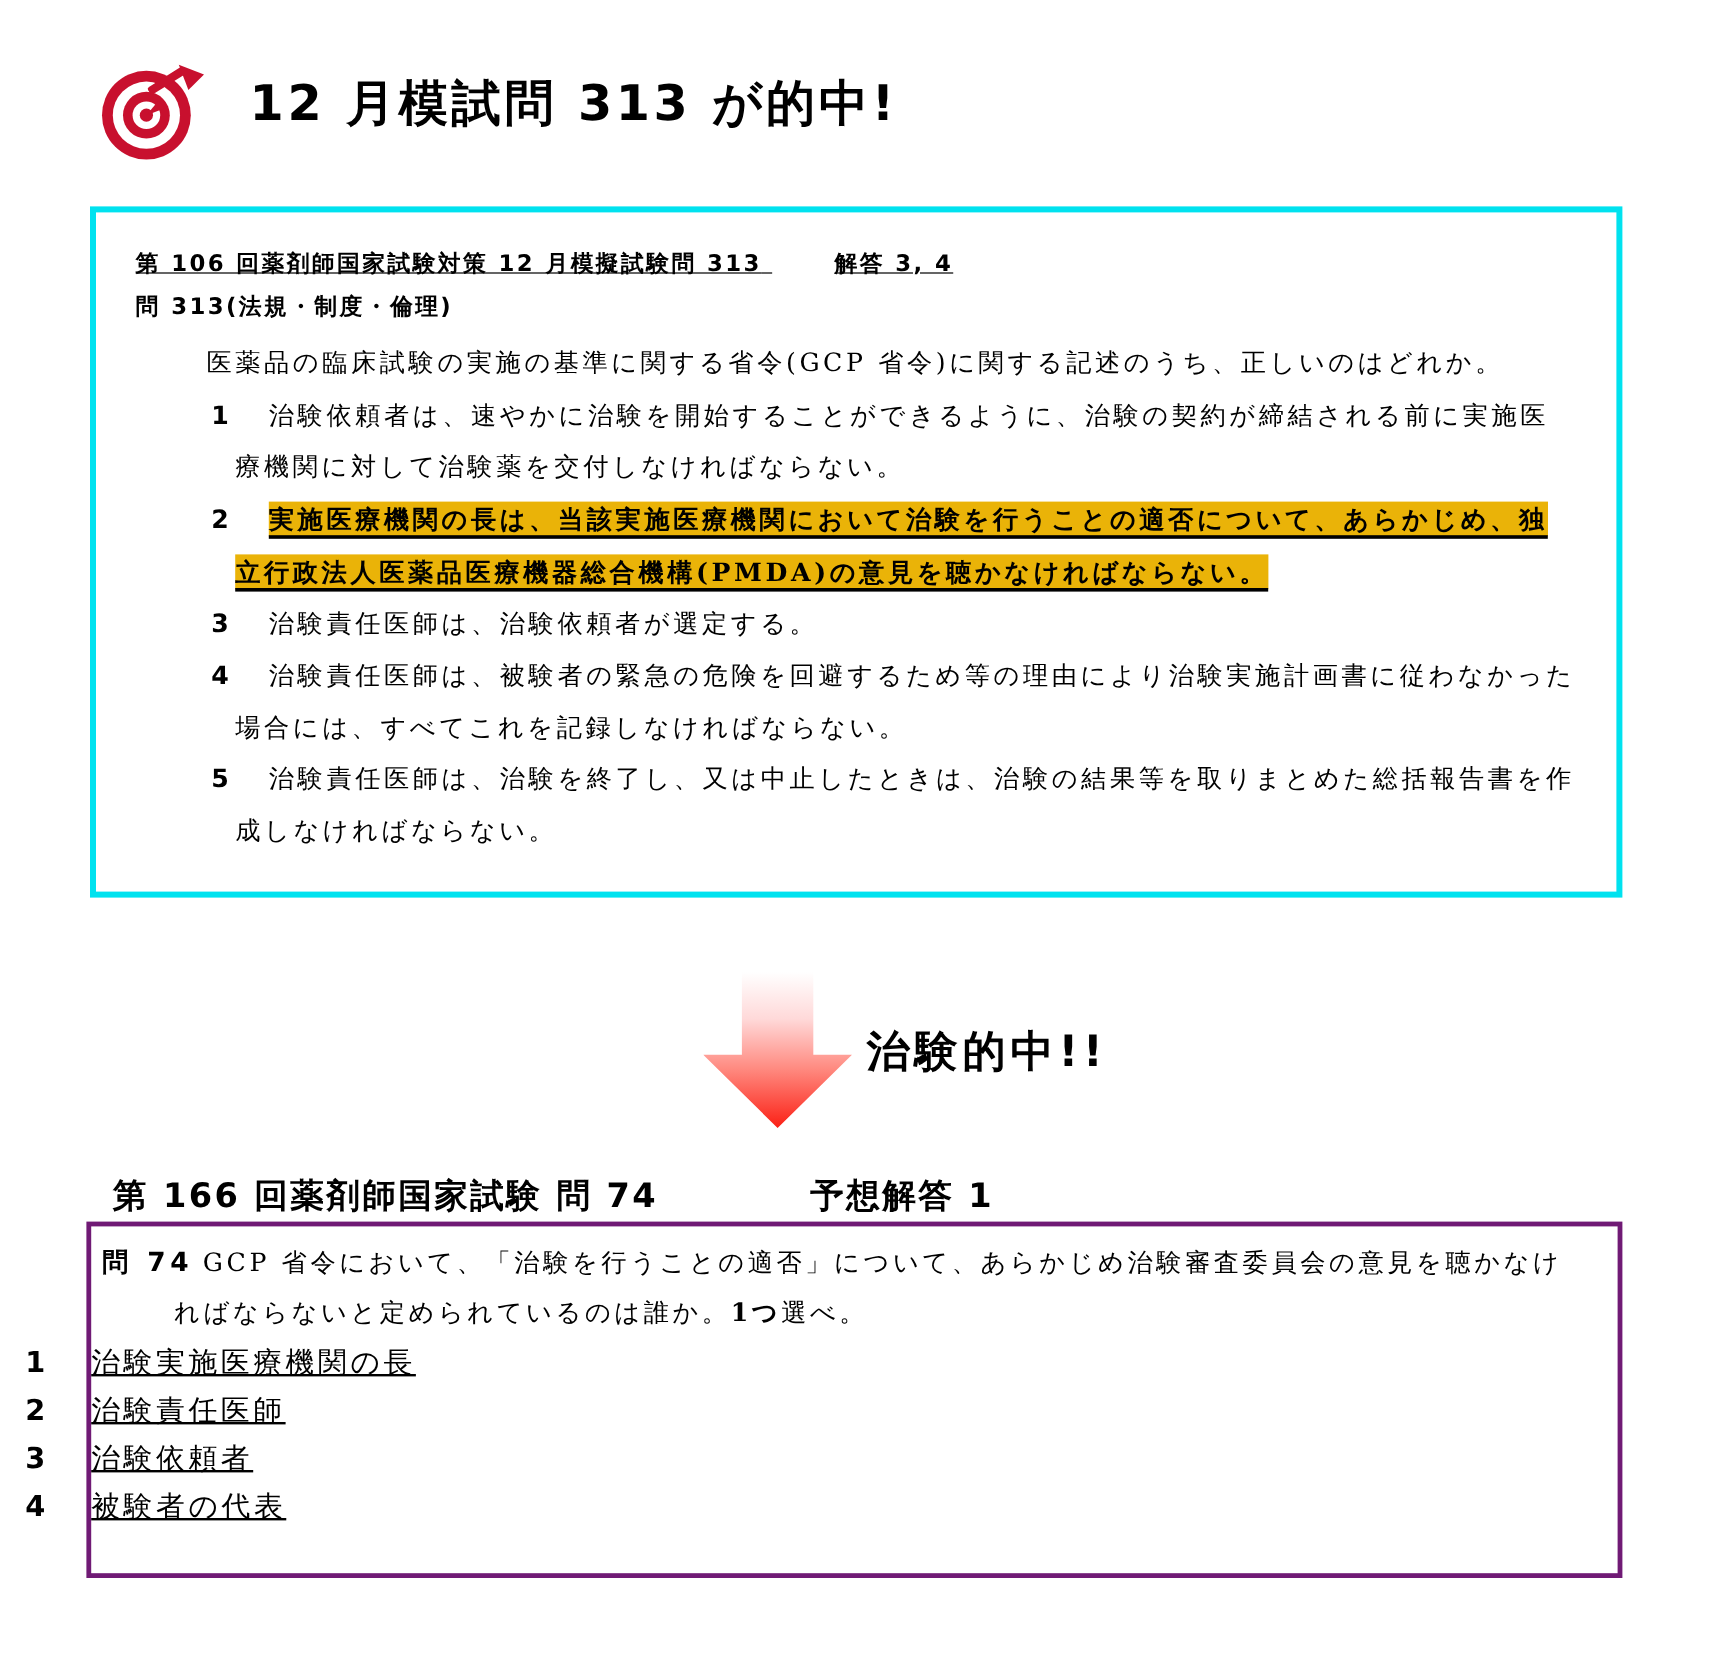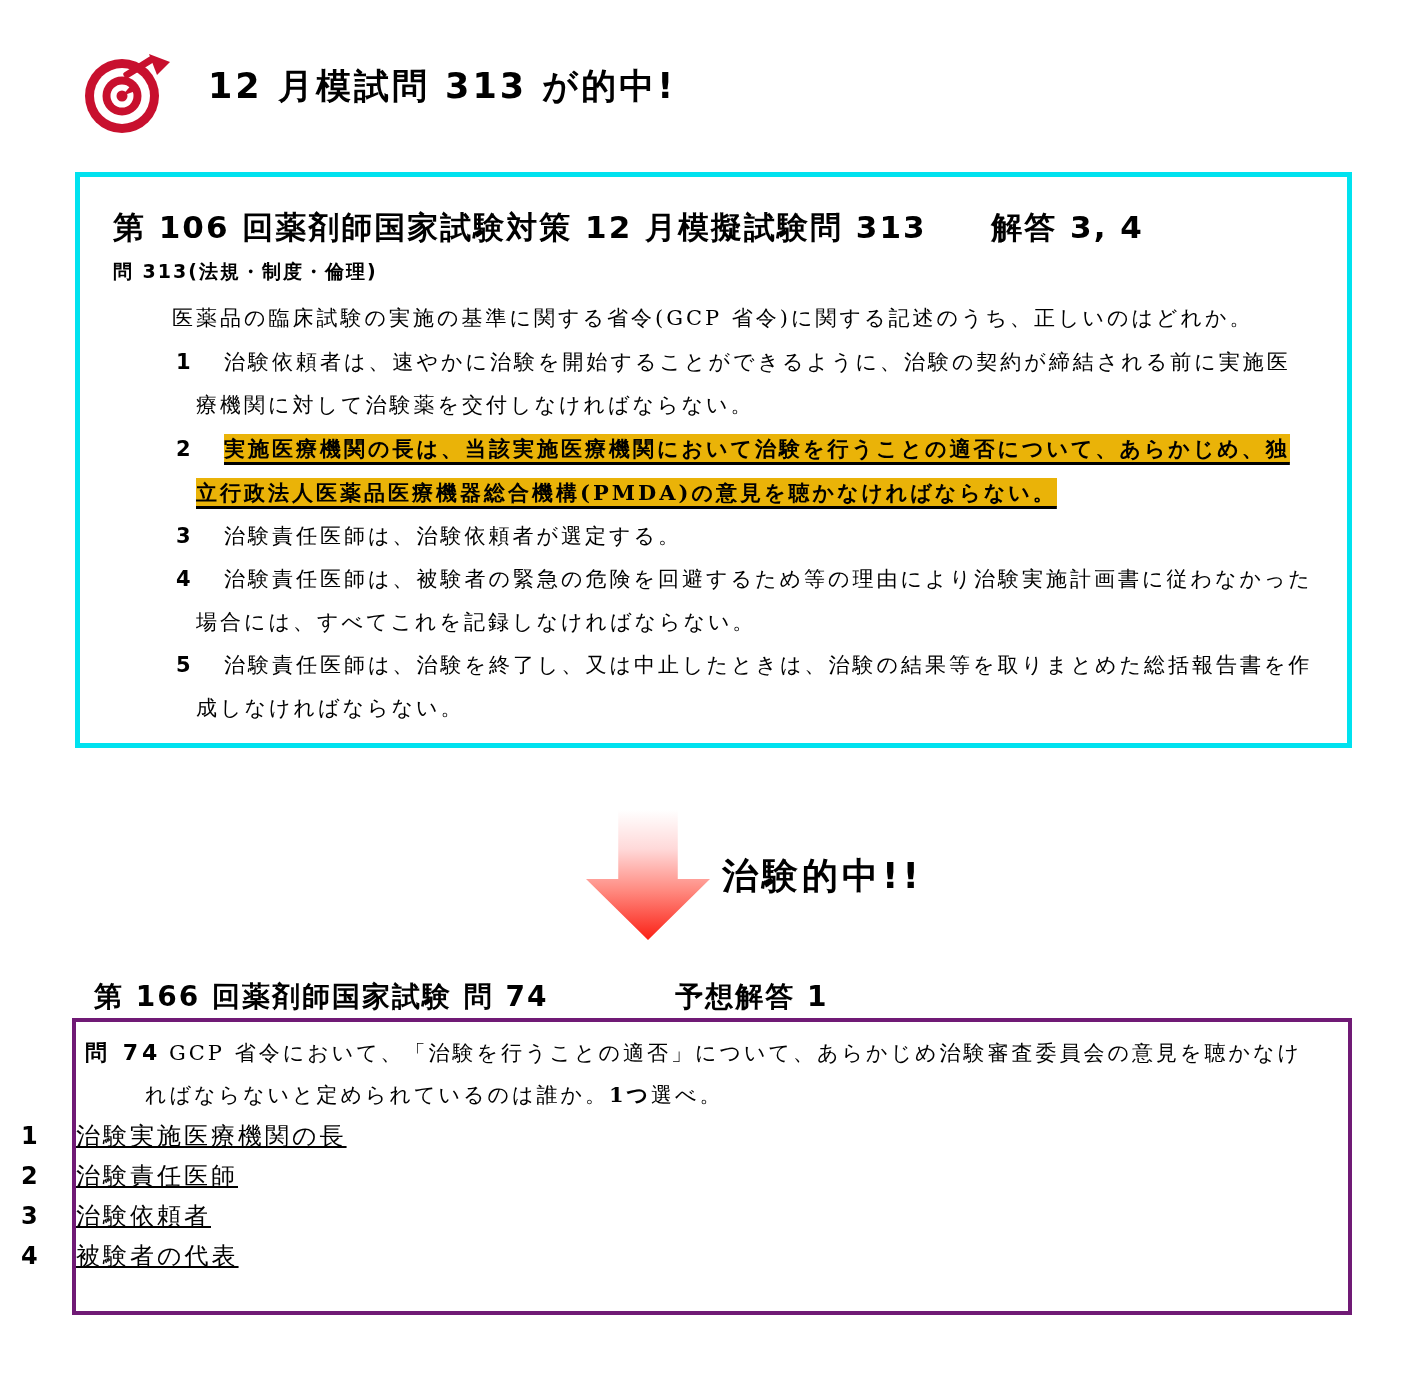--- a/index.html
+++ b/index.html
@@ -28,41 +28,42 @@
   .dart-icon {
     width: 100px;
     height: 100px;
     flex: 0 0 auto;
   }
   .top-title {
     margin-left: 28px;
     margin-top: -12px;
     font-family: "DejaVu Sans", "Liberation Sans", sans-serif;
     font-weight: bold;
-    font-size: 35px;
+    font-size: 41px;
     letter-spacing: 3px;
   }
 
   
   .mock-box {
     position: absolute;
     left: 75px;
     top: 172px;
     width: 1267px;
     height: 566px;
     border: 5px solid #00e2ef;
     background: #ffffff;
   }
   .mock-title-row {
     margin: 30px 0 0 33px;
     font-family: "DejaVu Sans", "Liberation Sans", sans-serif;
     font-weight: bold;
-    font-size: 31px;
+    font-size: 19px;
     letter-spacing: 2px;
     white-space: nowrap;
+    text-decoration: underline;
   }
   .mock-title-answer { margin-left: 52px; }
   .mock-qlabel {
     margin: 10px 0 0 33px;
     font-family: "DejaVu Sans", "Liberation Sans", sans-serif;
     font-weight: bold;
     font-size: 19px;
     letter-spacing: 2px;
   }
   .stem-line1 {

